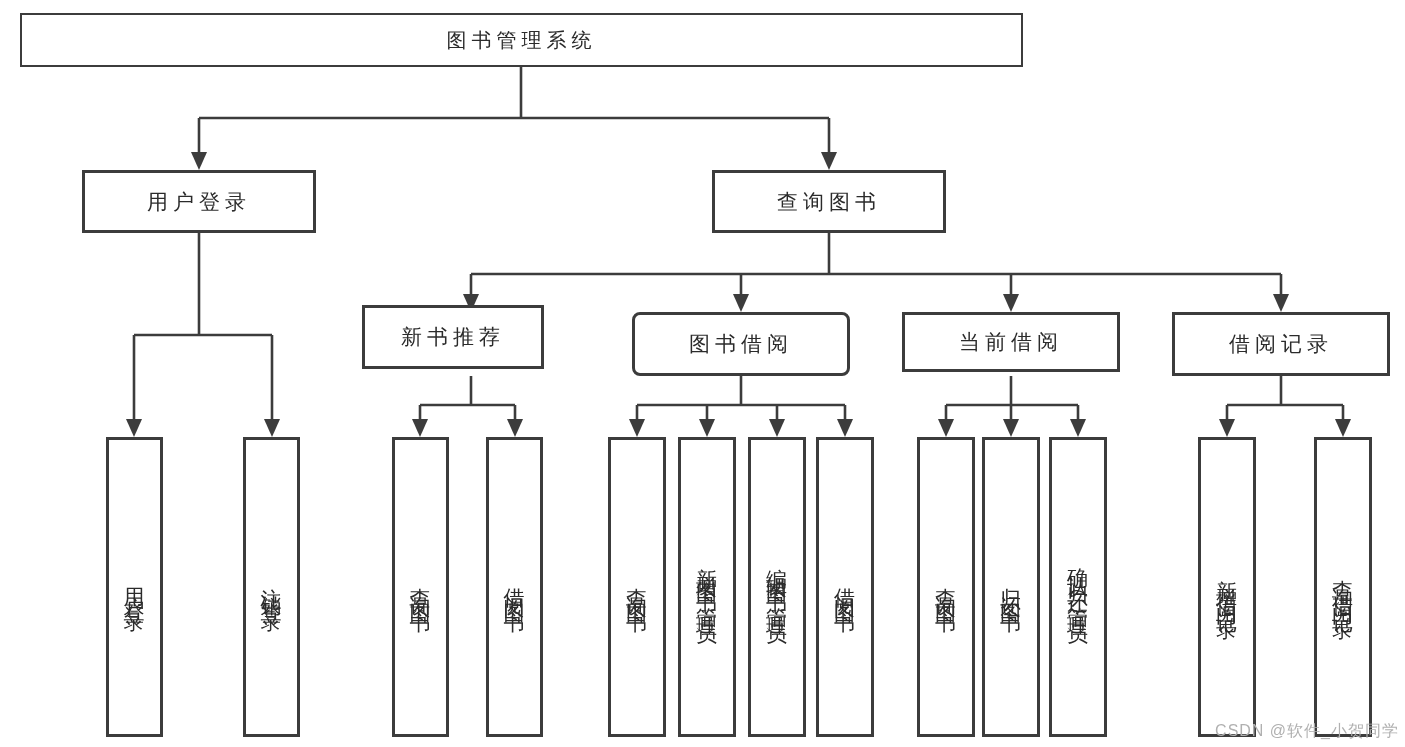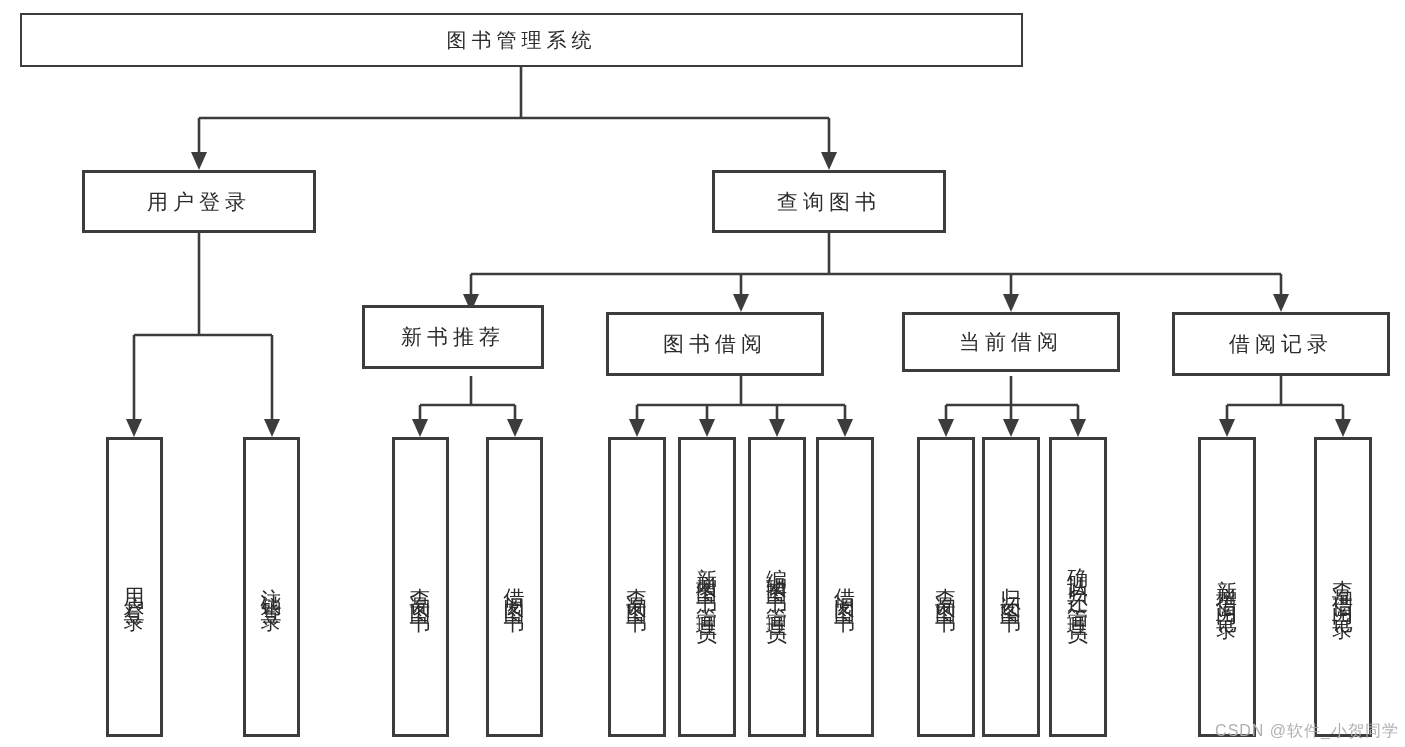--- a/index.html
+++ b/index.html
@@ -102,21 +102,21 @@
       <polygon points="1335,419 1351,419 1343,437"></polygon>
     </g>
   </svg>
 
   <div class="box root-box" style="left:20px;top:13px;width:1003px;height:54px;">图书管理系统</div>
 
   <div class="box h-box" style="left:82px;top:170px;width:234px;height:63px;">用户登录</div>
   <div class="box h-box" style="left:712px;top:170px;width:234px;height:63px;">查询图书</div>
 
   <div class="box h-box" style="left:362px;top:305px;width:182px;height:64px;">新书推荐</div>
-  <div class="box h-box" style="left:606px;top:312px;width:218px;height:64px;">图书借阅</div>
+  <div class="box h-box" style="left:632px;top:312px;width:218px;height:64px;border-radius:8px;">图书借阅</div>
   <div class="box h-box" style="left:902px;top:312px;width:218px;height:60px;">当前借阅</div>
   <div class="box h-box" style="left:1172px;top:312px;width:218px;height:64px;">借阅记录</div>
 
   <div class="box leaf" style="left:106px;top:437px;width:57px;height:300px;">用户登录</div>
   <div class="box leaf" style="left:243px;top:437px;width:57px;height:300px;">注销登录</div>
 
   <div class="box leaf" style="left:392px;top:437px;width:57px;height:300px;">查询图书</div>
   <div class="box leaf" style="left:486px;top:437px;width:57px;height:300px;">借阅图书</div>
 
   <div class="box leaf" style="left:608px;top:437px;width:58px;height:300px;">查询图书</div>

